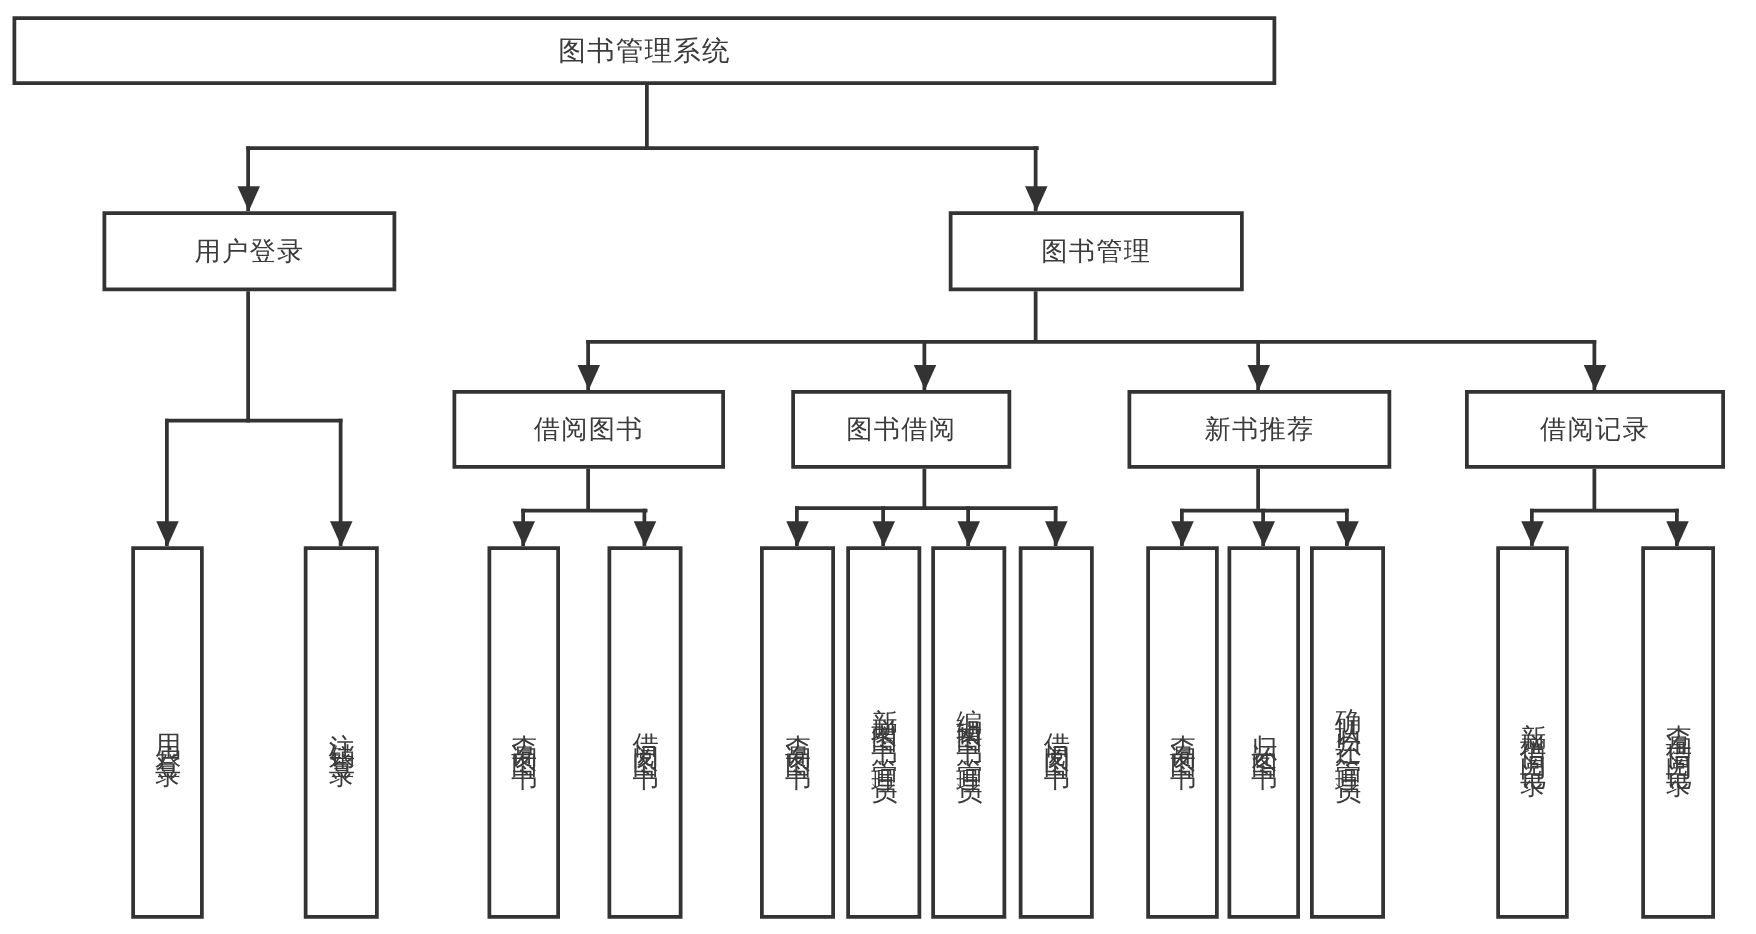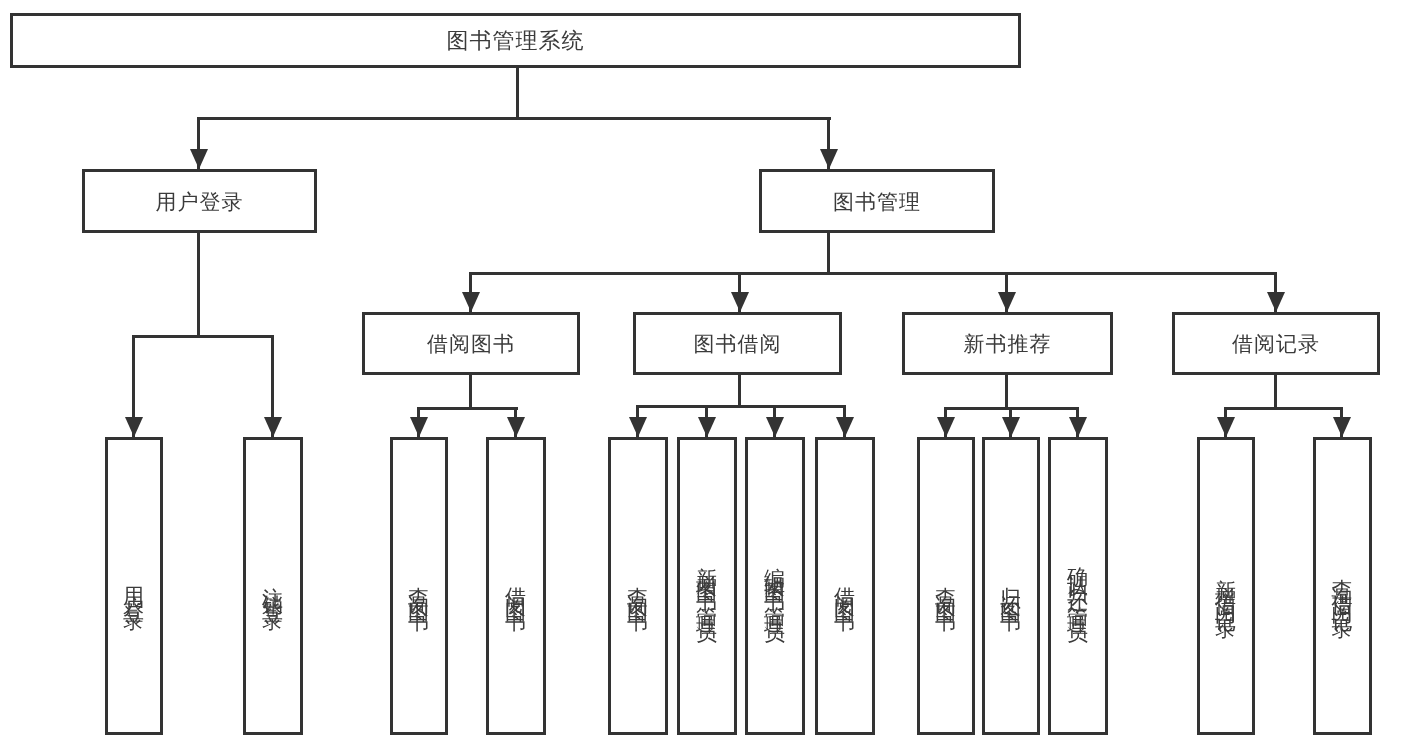--- a/index.html
+++ b/index.html
@@ -60,21 +60,21 @@
   <div class="drop" style="left:271px;top:335px;height:102px;"></div>
 
   <div class="vline" style="left:827px;top:233px;height:41px;"></div>
   <div class="hline" style="left:469px;top:272px;width:808px;"></div>
   <div class="drop" style="left:469px;top:272px;height:40px;"></div>
   <div class="drop" style="left:738px;top:272px;height:40px;"></div>
   <div class="drop" style="left:1005px;top:272px;height:40px;"></div>
   <div class="drop" style="left:1274px;top:272px;height:40px;"></div>
 
   <div class="box" style="left:362px;top:312px;width:218px;height:63px;">借阅图书</div>
-  <div class="box" style="left:633px;top:312px;width:209px;height:63px;">图书借阅</div>
+  <div class="box" style="left:633px;top:312px;width:176px;height:63px;">图书借阅</div>
   <div class="box" style="left:902px;top:312px;width:211px;height:63px;">新书推荐</div>
   <div class="box" style="left:1172px;top:312px;width:208px;height:63px;">借阅记录</div>
 
   <div class="vline" style="left:469px;top:375px;height:34px;"></div>
   <div class="hline" style="left:417px;top:407px;width:101px;"></div>
   <div class="drop" style="left:417px;top:407px;height:30px;"></div>
   <div class="drop" style="left:514px;top:407px;height:30px;"></div>
 
   <div class="vline" style="left:738px;top:375px;height:32px;"></div>
   <div class="hline" style="left:636px;top:405px;width:210px;"></div>

